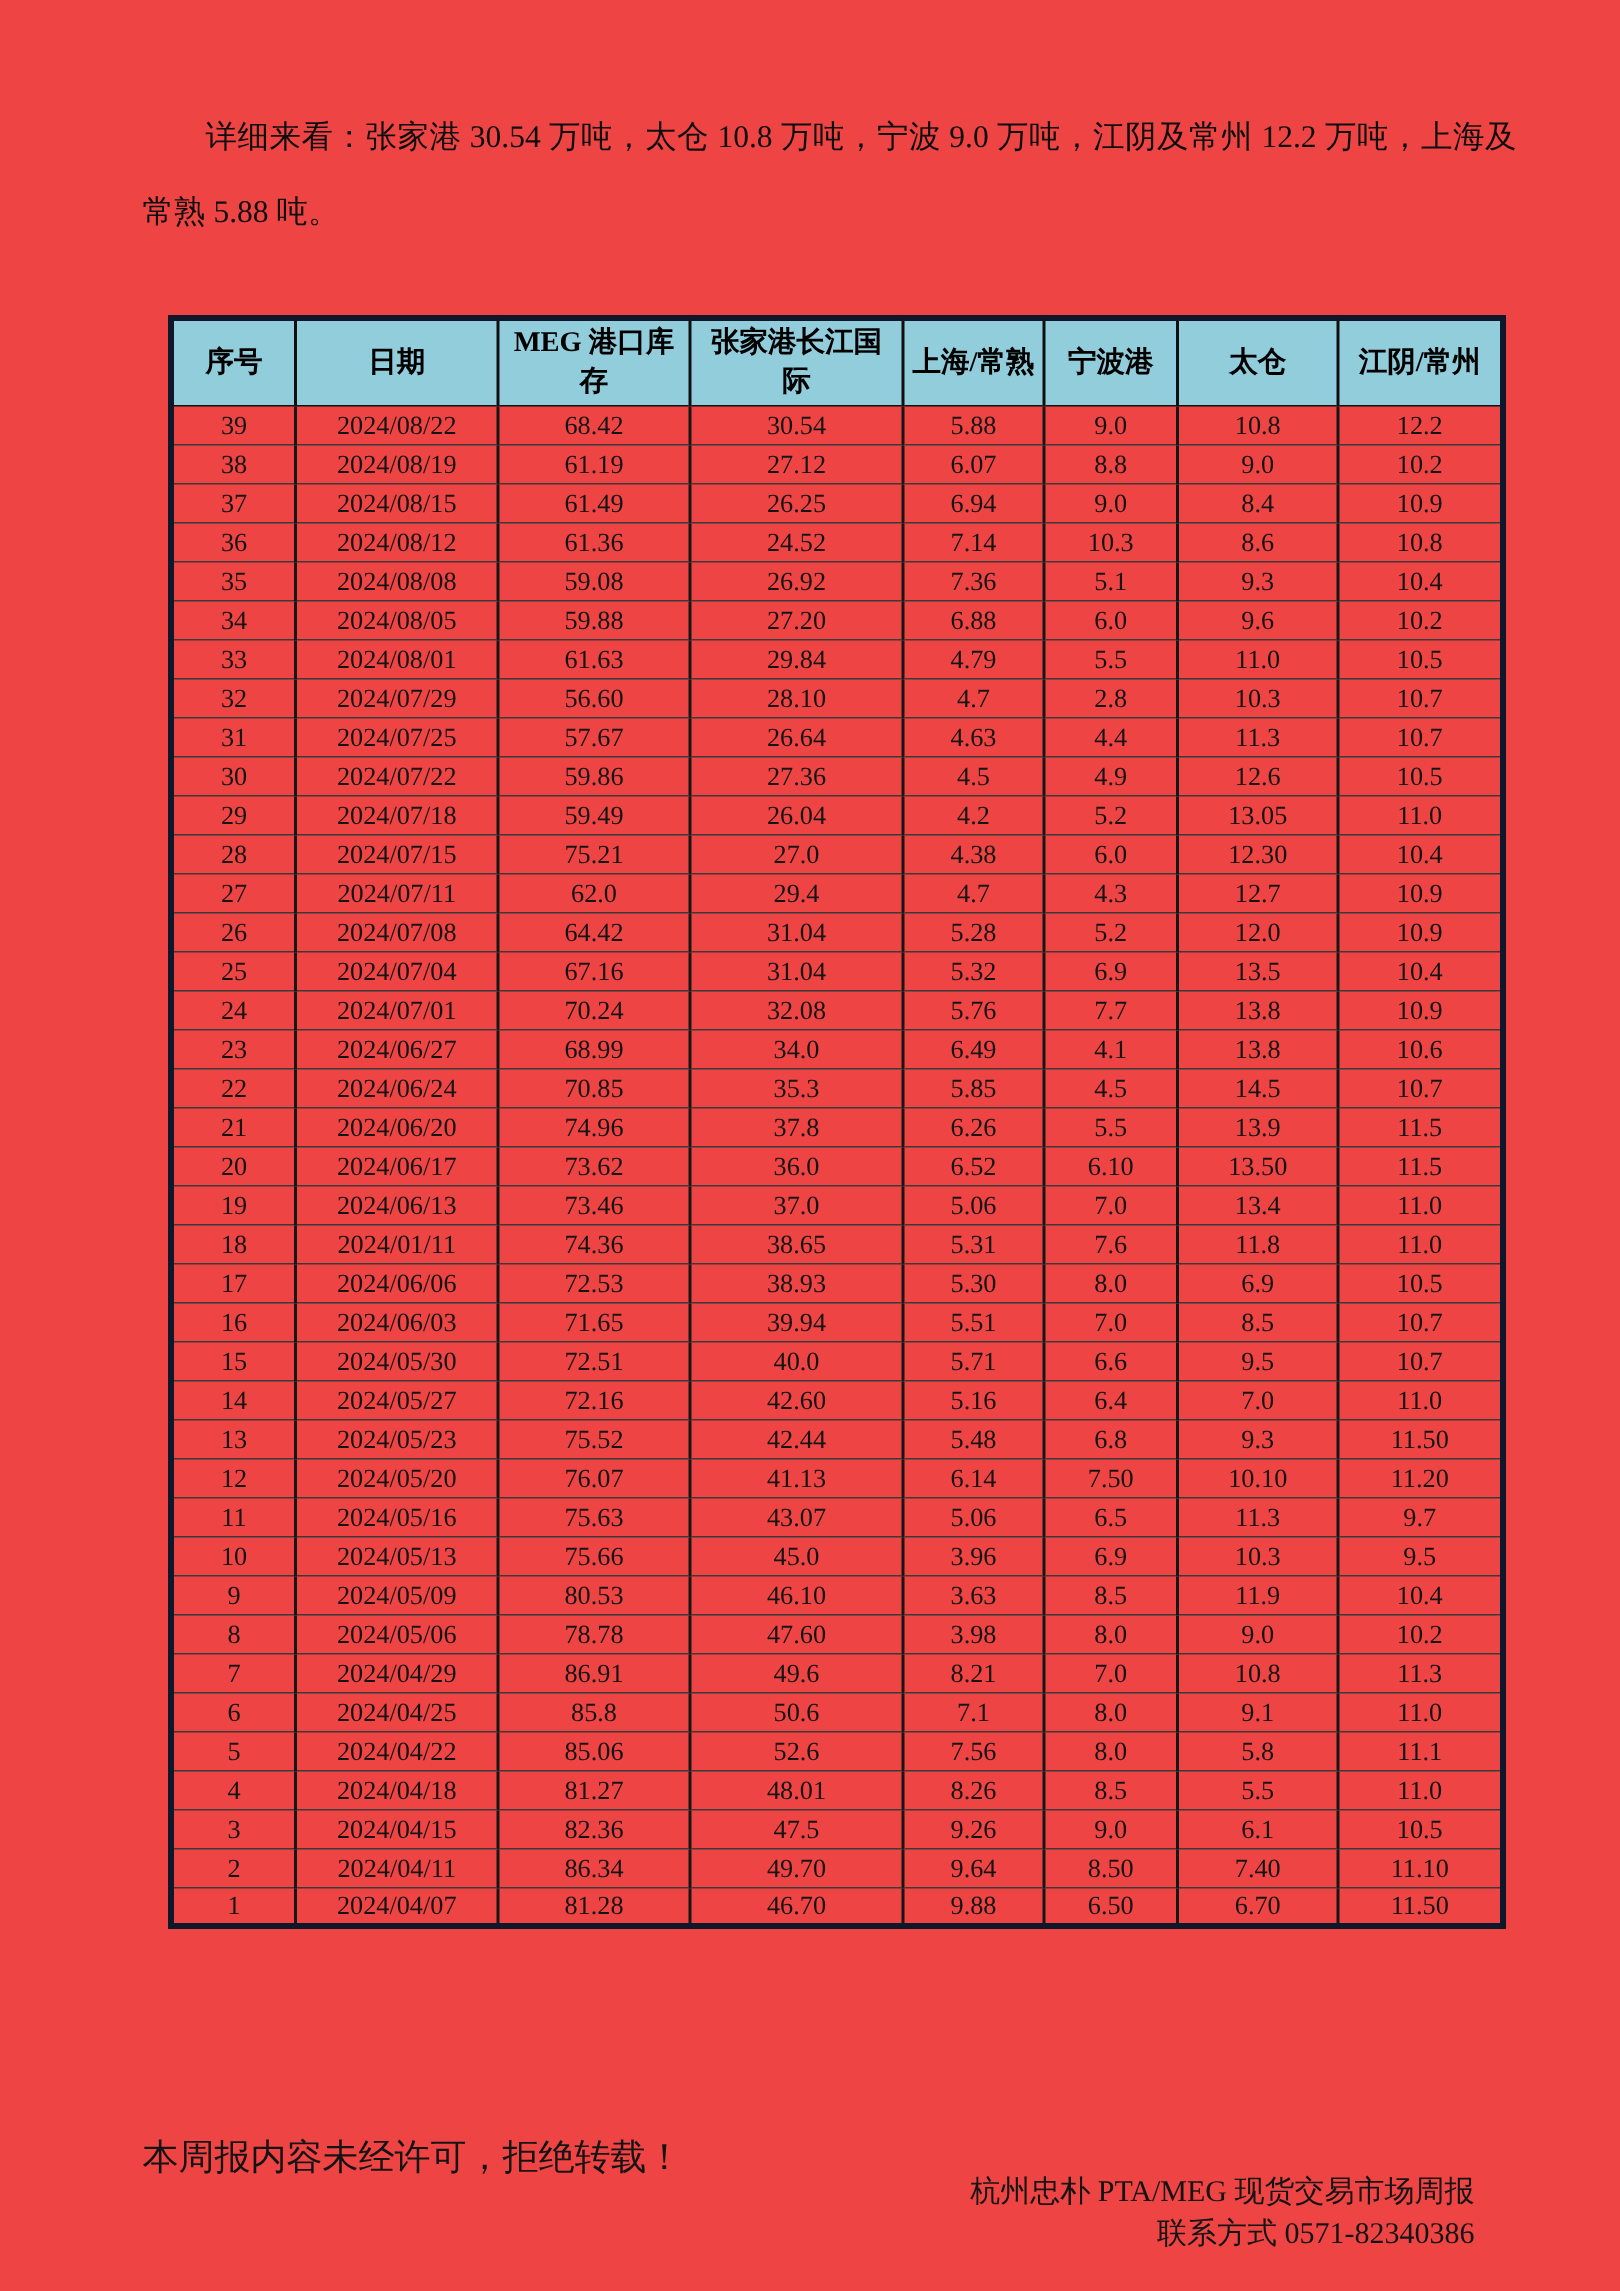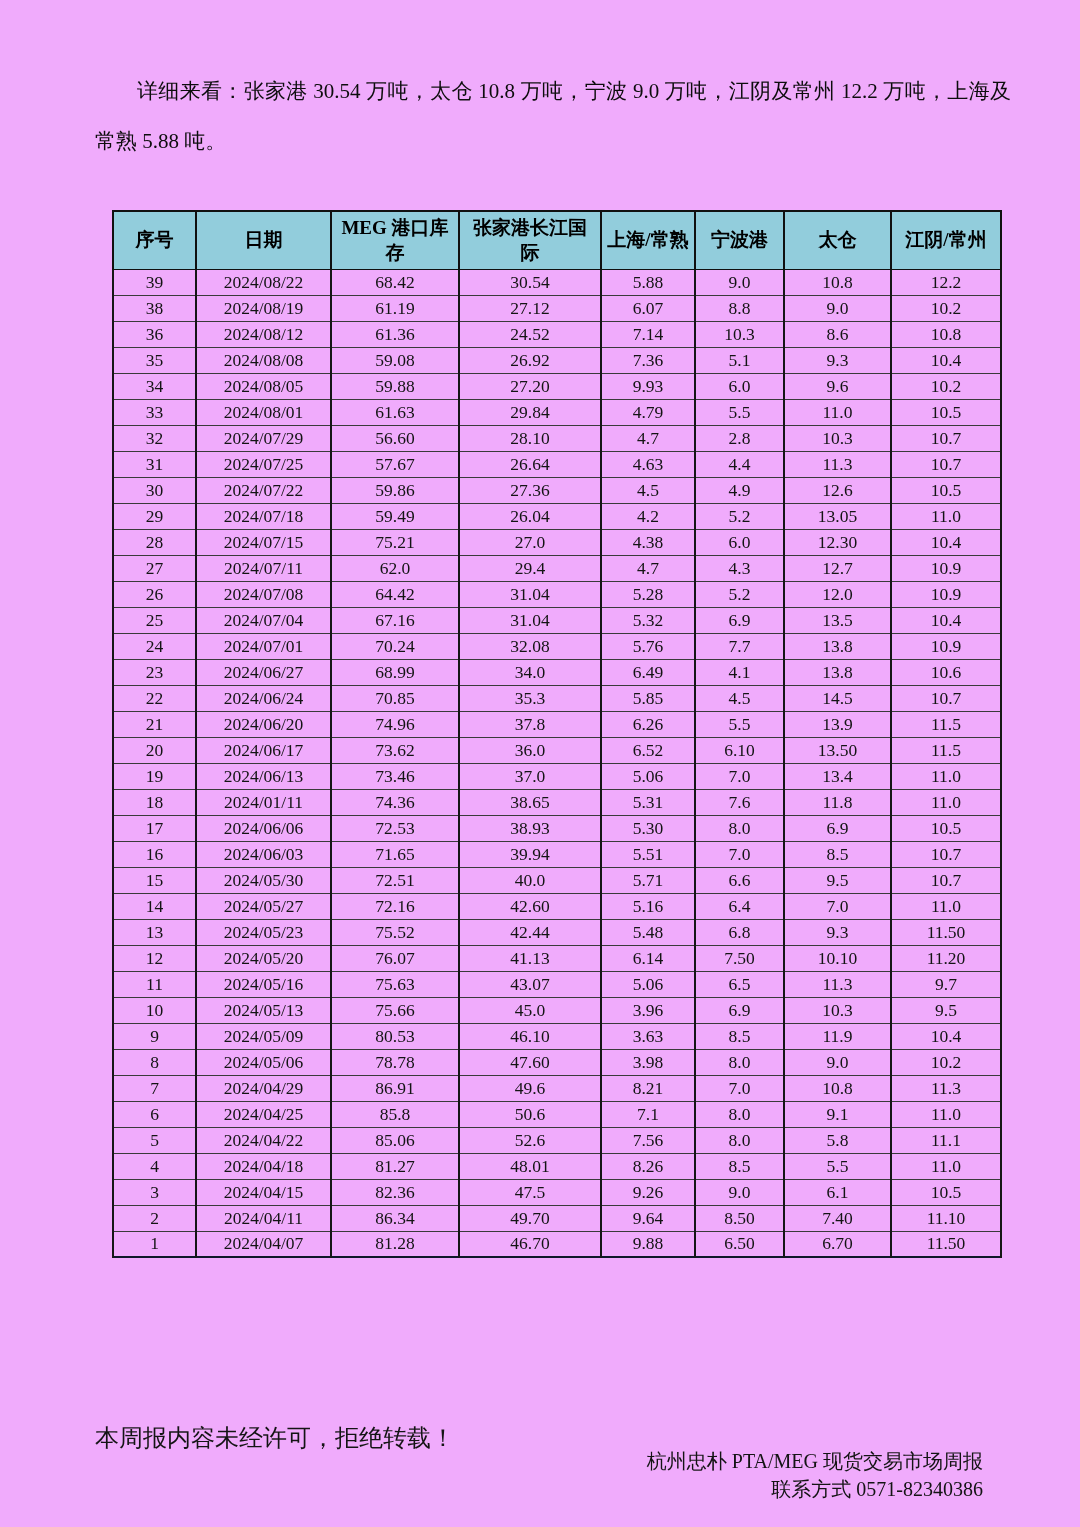--- a/index.html
+++ b/index.html
@@ -2,42 +2,42 @@
 <html><head>
 <meta charset="utf-8">
 <style>
   * { margin: 0; padding: 0; box-sizing: border-box; }
   html, body { background: #ffffff; }
   body { font-family: "Liberation Serif", "DejaVu Serif", serif; color: #111; }
   .page {
     position: relative;
     width: 1080px;
     height: 1527px;
-    background: #f0abfc;
+    background: #ef4444;
     overflow: hidden;
   }
   .intro {
     position: absolute;
     left: 95px;
     top: 66px;
     width: 916px;
     font-size: 21px;
     line-height: 50px;
     text-align: justify;
     text-indent: 42px;
     color: #0d0d0d;
   }
   table.inv {
     position: absolute;
     left: 112px;
     top: 210px;
     width: 889px;
     border-collapse: collapse;
     table-layout: fixed;
-    border: 2px solid #0f172a;
+    border: 4px solid #0f172a;
   }
   table.inv th {
     background: #92CDDC;
     font-weight: bold;
     font-size: 19px;
     line-height: 1.35;
     height: 58px;
     text-align: center;
     vertical-align: middle;
     padding: 2px 4px;
@@ -122,20 +122,30 @@
           <td>38</td>
           <td>2024/08/19</td>
           <td>61.19</td>
           <td>27.12</td>
           <td>6.07</td>
           <td>8.8</td>
           <td>9.0</td>
           <td>10.2</td>
         </tr>
         <tr>
+          <td>37</td>
+          <td>2024/08/15</td>
+          <td>61.49</td>
+          <td>26.25</td>
+          <td>6.94</td>
+          <td>9.0</td>
+          <td>8.4</td>
+          <td>10.9</td>
+        </tr>
+        <tr>
           <td>36</td>
           <td>2024/08/12</td>
           <td>61.36</td>
           <td>24.52</td>
           <td>7.14</td>
           <td>10.3</td>
           <td>8.6</td>
           <td>10.8</td>
         </tr>
         <tr>
@@ -146,21 +156,21 @@
           <td>7.36</td>
           <td>5.1</td>
           <td>9.3</td>
           <td>10.4</td>
         </tr>
         <tr>
           <td>34</td>
           <td>2024/08/05</td>
           <td>59.88</td>
           <td>27.20</td>
-          <td>9.93</td>
+          <td>6.88</td>
           <td>6.0</td>
           <td>9.6</td>
           <td>10.2</td>
         </tr>
         <tr>
           <td>33</td>
           <td>2024/08/01</td>
           <td>61.63</td>
           <td>29.84</td>
           <td>4.79</td>

